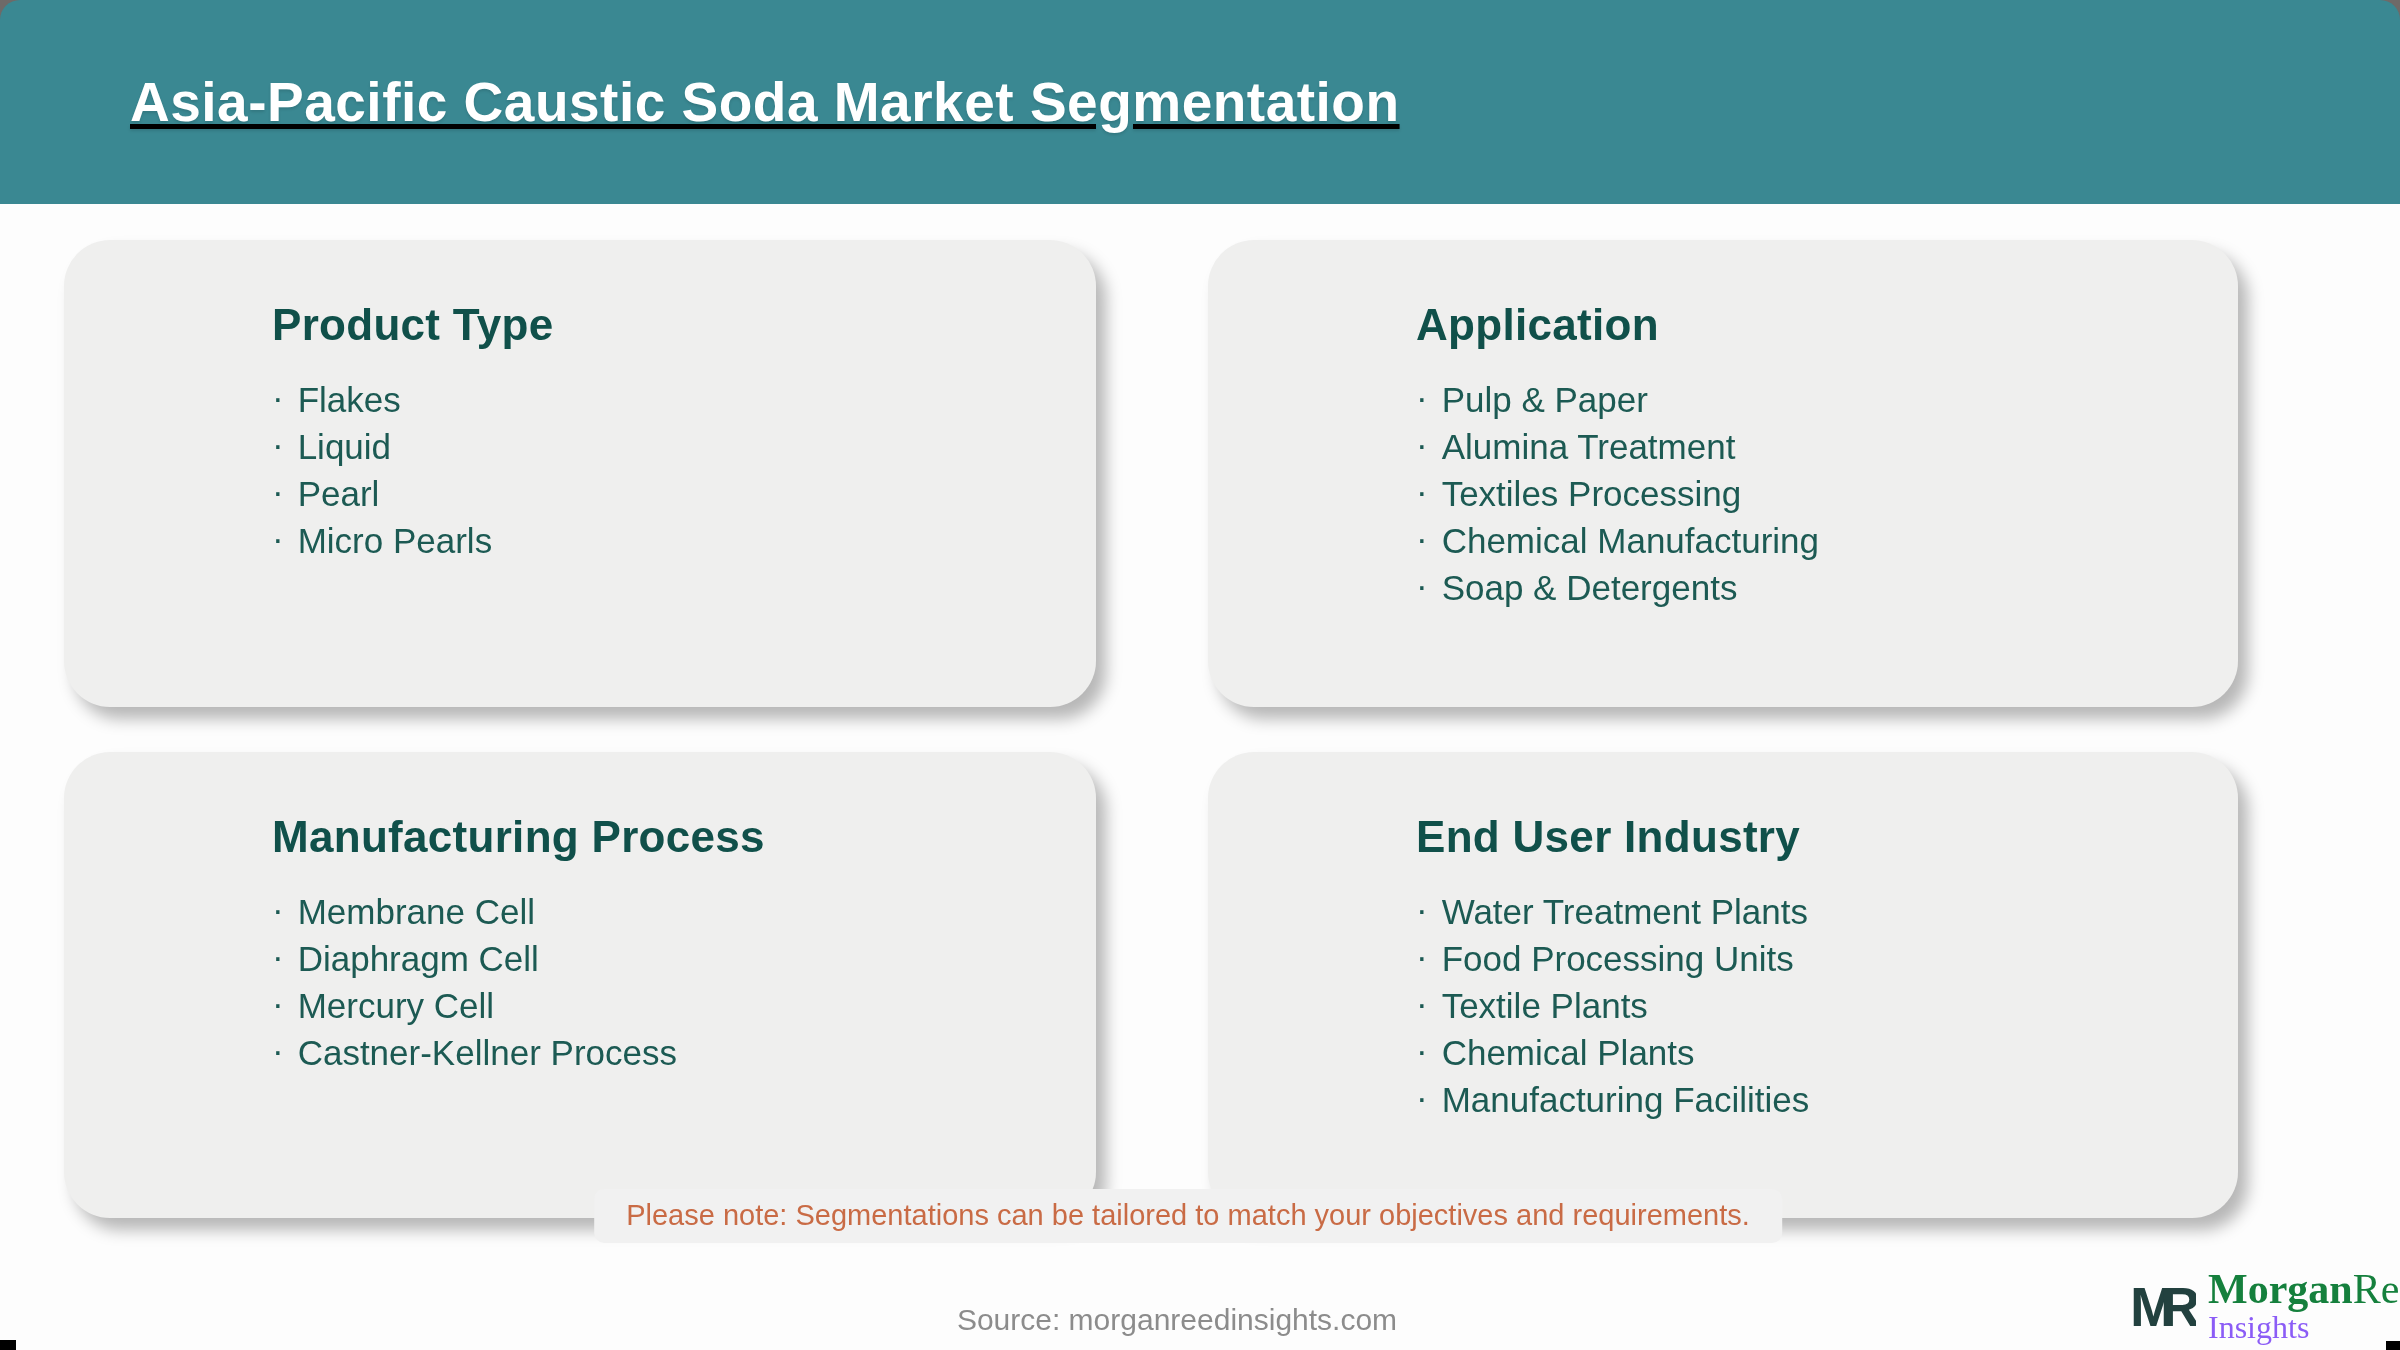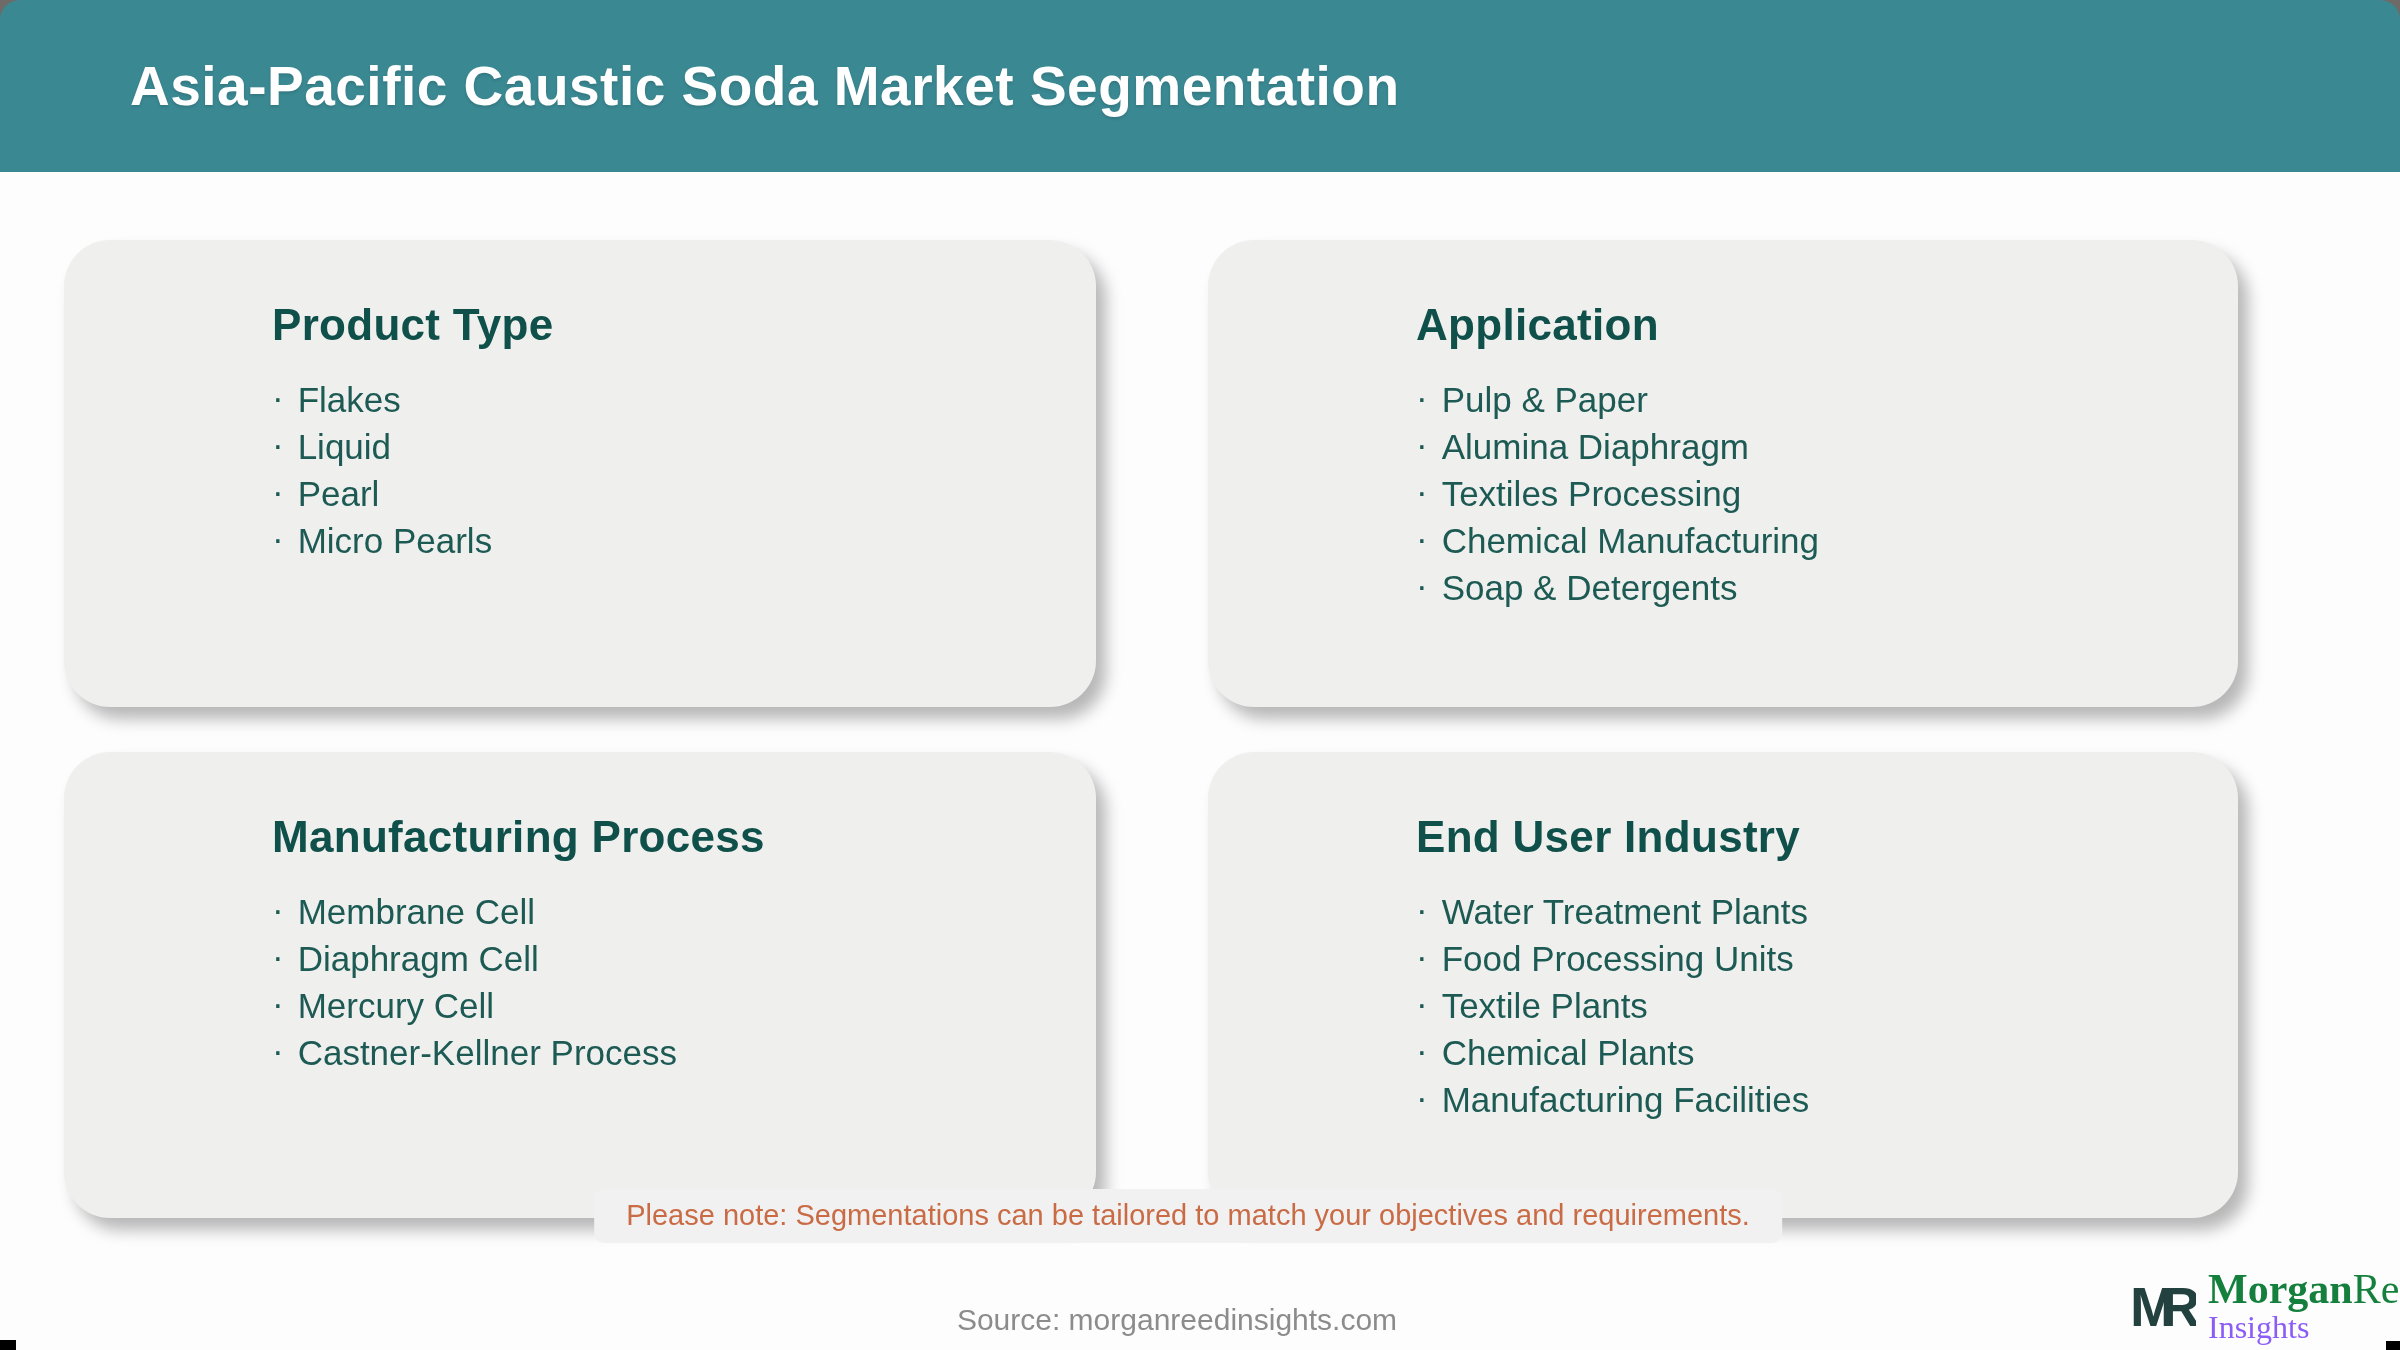--- a/index.html
+++ b/index.html
@@ -15,25 +15,26 @@
   
   .header-backdrop {
     position: absolute; top: 0; left: 0;
     width: 2400px; height: 30px;
     background: #6e6a68;
     z-index: 0;
   }
 
   .header {
     position: absolute; top: 0; left: 0;
-    width: 2400px; height: 172px;
+    width: 2400px; height: 204px;
     background: #3a8892;
     border-radius: 20px 20px 0 0;
     display: flex; align-items: center;
     z-index: 1;
+    text-decoration: underline;
   }
   .header h1 {
     margin: 0 0 0 130px;
     color: #ffffff;
     font-size: 55px;
     font-weight: bold;
     letter-spacing: 0.5px;
     text-shadow: 0 2px 3px rgba(0,0,0,0.12);
   }
 
@@ -139,21 +140,21 @@
         <li><span class="bullet">·</span><span>Liquid</span></li>
         <li><span class="bullet">·</span><span>Pearl</span></li>
         <li><span class="bullet">·</span><span>Micro Pearls</span></li>
       </ul>
   </section>
 
   <section class="card">
     <h2>Application</h2>
     <ul>
         <li><span class="bullet">·</span><span>Pulp &amp; Paper</span></li>
-        <li><span class="bullet">·</span><span>Alumina Diaphragm</span></li>
+        <li><span class="bullet">·</span><span>Alumina Treatment</span></li>
         <li><span class="bullet">·</span><span>Textiles Processing</span></li>
         <li><span class="bullet">·</span><span>Chemical Manufacturing</span></li>
         <li><span class="bullet">·</span><span>Soap &amp; Detergents</span></li>
       </ul>
   </section>
 
   <section class="card">
     <h2>Manufacturing Process</h2>
     <ul>
         <li><span class="bullet">·</span><span>Membrane Cell</span></li>

